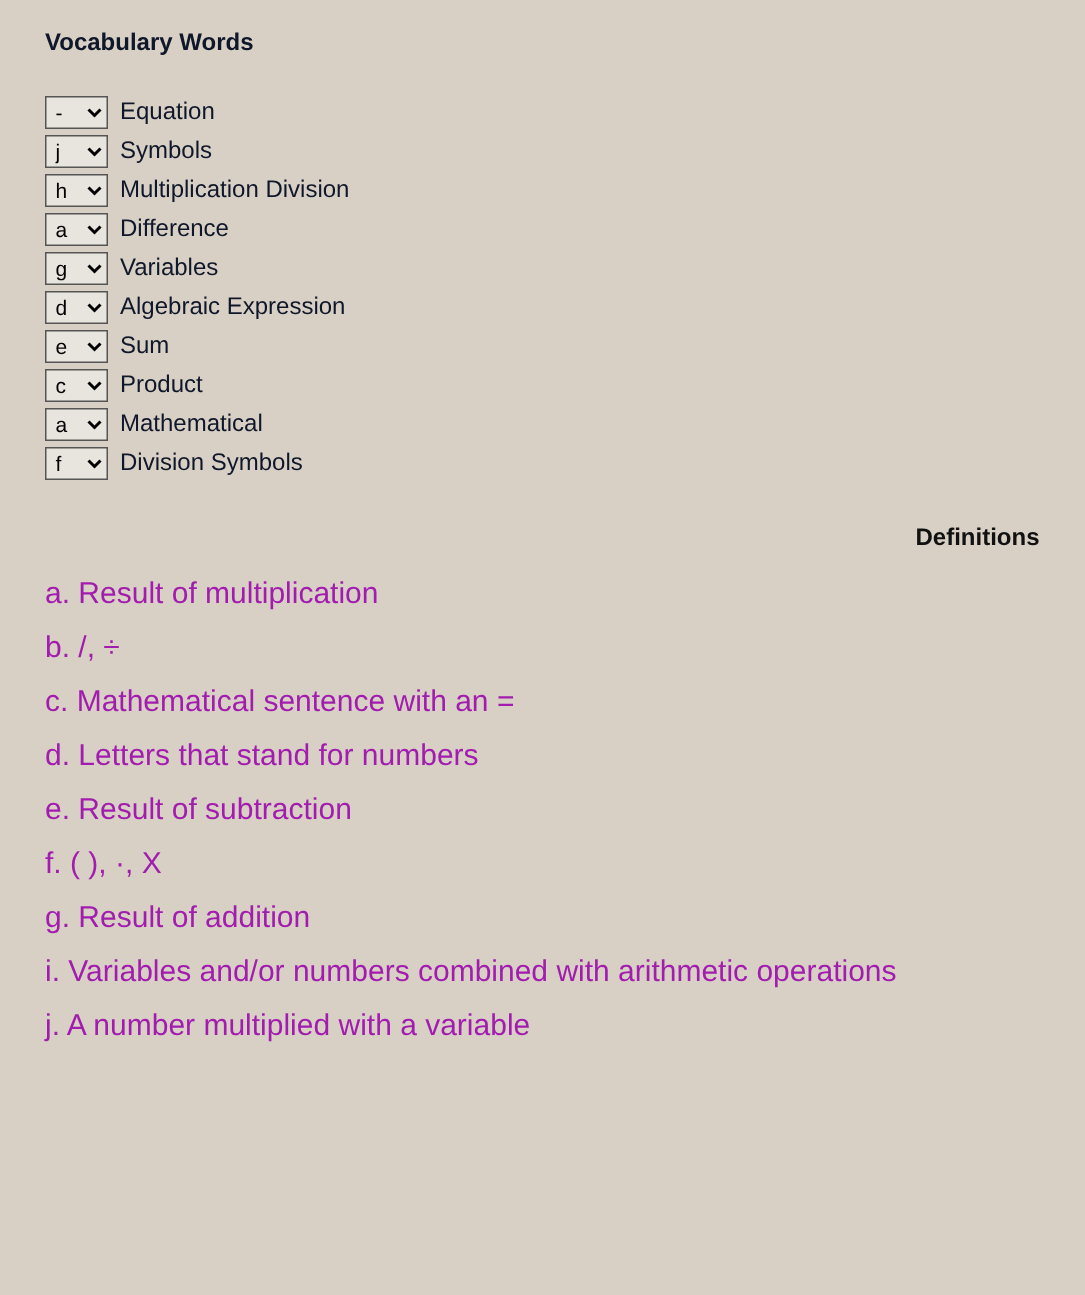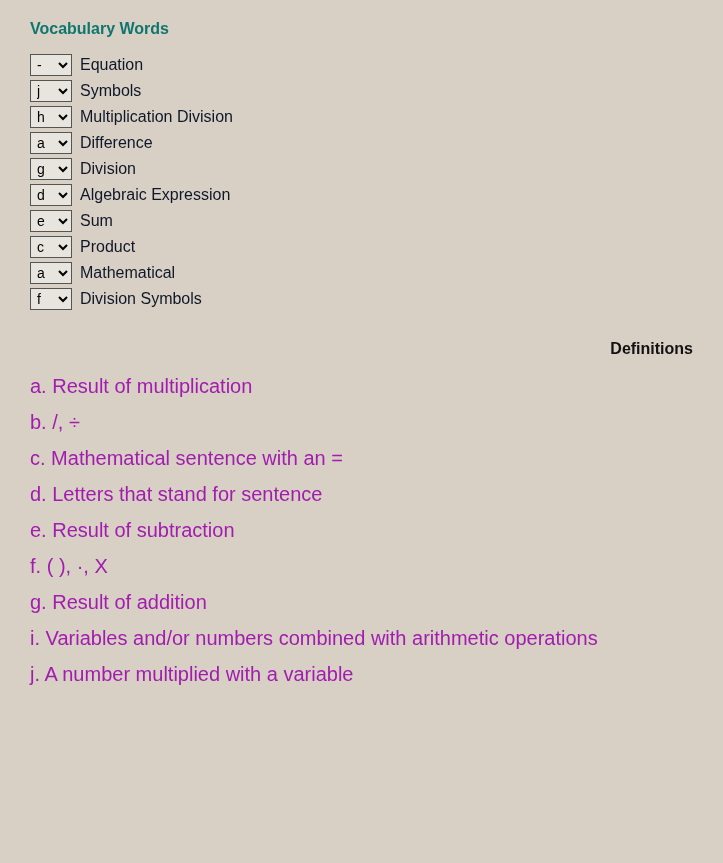--- a/index.html
+++ b/index.html
@@ -8,22 +8,22 @@
       background-color: #d8d0c4;
       width: 723px;
       min-height: 863px;
       padding: 20px 30px;
       font-size: 16px;
       color: #111;
     }
     .section-title {
       font-size: 16px;
       font-weight: bold;
-      margin-bottom: 16px;
-      color: #0f766e;
+      margin-bottom: 26px;
+      color: #0f172a;
     }
     .vocab-list {
       list-style: none;
       margin-bottom: 30px;
     }
     .vocab-item {
       display: flex;
       align-items: center;
       margin-bottom: 4px;
     }
@@ -78,21 +78,21 @@
       <li class="vocab-item">
         <select class="vocab-select"><option value="-">-</option><option value="a">a</option><option value="b">b</option><option value="c">c</option><option value="d">d</option><option value="e">e</option><option value="f">f</option><option value="g">g</option><option value="h" selected="">h</option><option value="i">i</option><option value="j">j</option></select>
         <span class="vocab-label">Multiplication Division</span>
       </li>
       <li class="vocab-item">
         <select class="vocab-select"><option value="-">-</option><option value="a" selected="">a</option><option value="b">b</option><option value="c">c</option><option value="d">d</option><option value="e">e</option><option value="f">f</option><option value="g">g</option><option value="h">h</option><option value="i">i</option><option value="j">j</option></select>
         <span class="vocab-label">Difference</span>
       </li>
       <li class="vocab-item">
         <select class="vocab-select"><option value="-">-</option><option value="a">a</option><option value="b">b</option><option value="c">c</option><option value="d">d</option><option value="e">e</option><option value="f">f</option><option value="g" selected="">g</option><option value="h">h</option><option value="i">i</option><option value="j">j</option></select>
-        <span class="vocab-label">Division</span>
+        <span class="vocab-label">Variables</span>
       </li>
       <li class="vocab-item">
         <select class="vocab-select"><option value="-">-</option><option value="a">a</option><option value="b">b</option><option value="c">c</option><option value="d" selected="">d</option><option value="e">e</option><option value="f">f</option><option value="g">g</option><option value="h">h</option><option value="i">i</option><option value="j">j</option></select>
         <span class="vocab-label">Algebraic Expression</span>
       </li>
       <li class="vocab-item">
         <select class="vocab-select"><option value="-">-</option><option value="a">a</option><option value="b">b</option><option value="c">c</option><option value="d">d</option><option value="e" selected="">e</option><option value="f">f</option><option value="g">g</option><option value="h">h</option><option value="i">i</option><option value="j">j</option></select>
         <span class="vocab-label">Sum</span>
       </li>
       <li class="vocab-item">
@@ -110,20 +110,20 @@
     </ul>
 </div>
 
 <div class="definitions-section">
   <div class="definitions-title">Definitions</div>
   <ul class="def-list">
 
   <li class="def-item">a. Result of multiplication</li>
       <li class="def-item">b. /, ÷</li>
       <li class="def-item">c. Mathematical sentence with an =</li>
-      <li class="def-item">d. Letters that stand for sentence</li>
+      <li class="def-item">d. Letters that stand for numbers</li>
       <li class="def-item">e. Result of subtraction</li>
       <li class="def-item">f. ( ), ·, X</li>
       <li class="def-item">g. Result of addition</li>
       <li class="def-item">i. Variables and/or numbers combined with arithmetic operations</li>
       <li class="def-item">j. A number multiplied with a variable</li>
     </ul>
 </div>
 
 </body></html>

